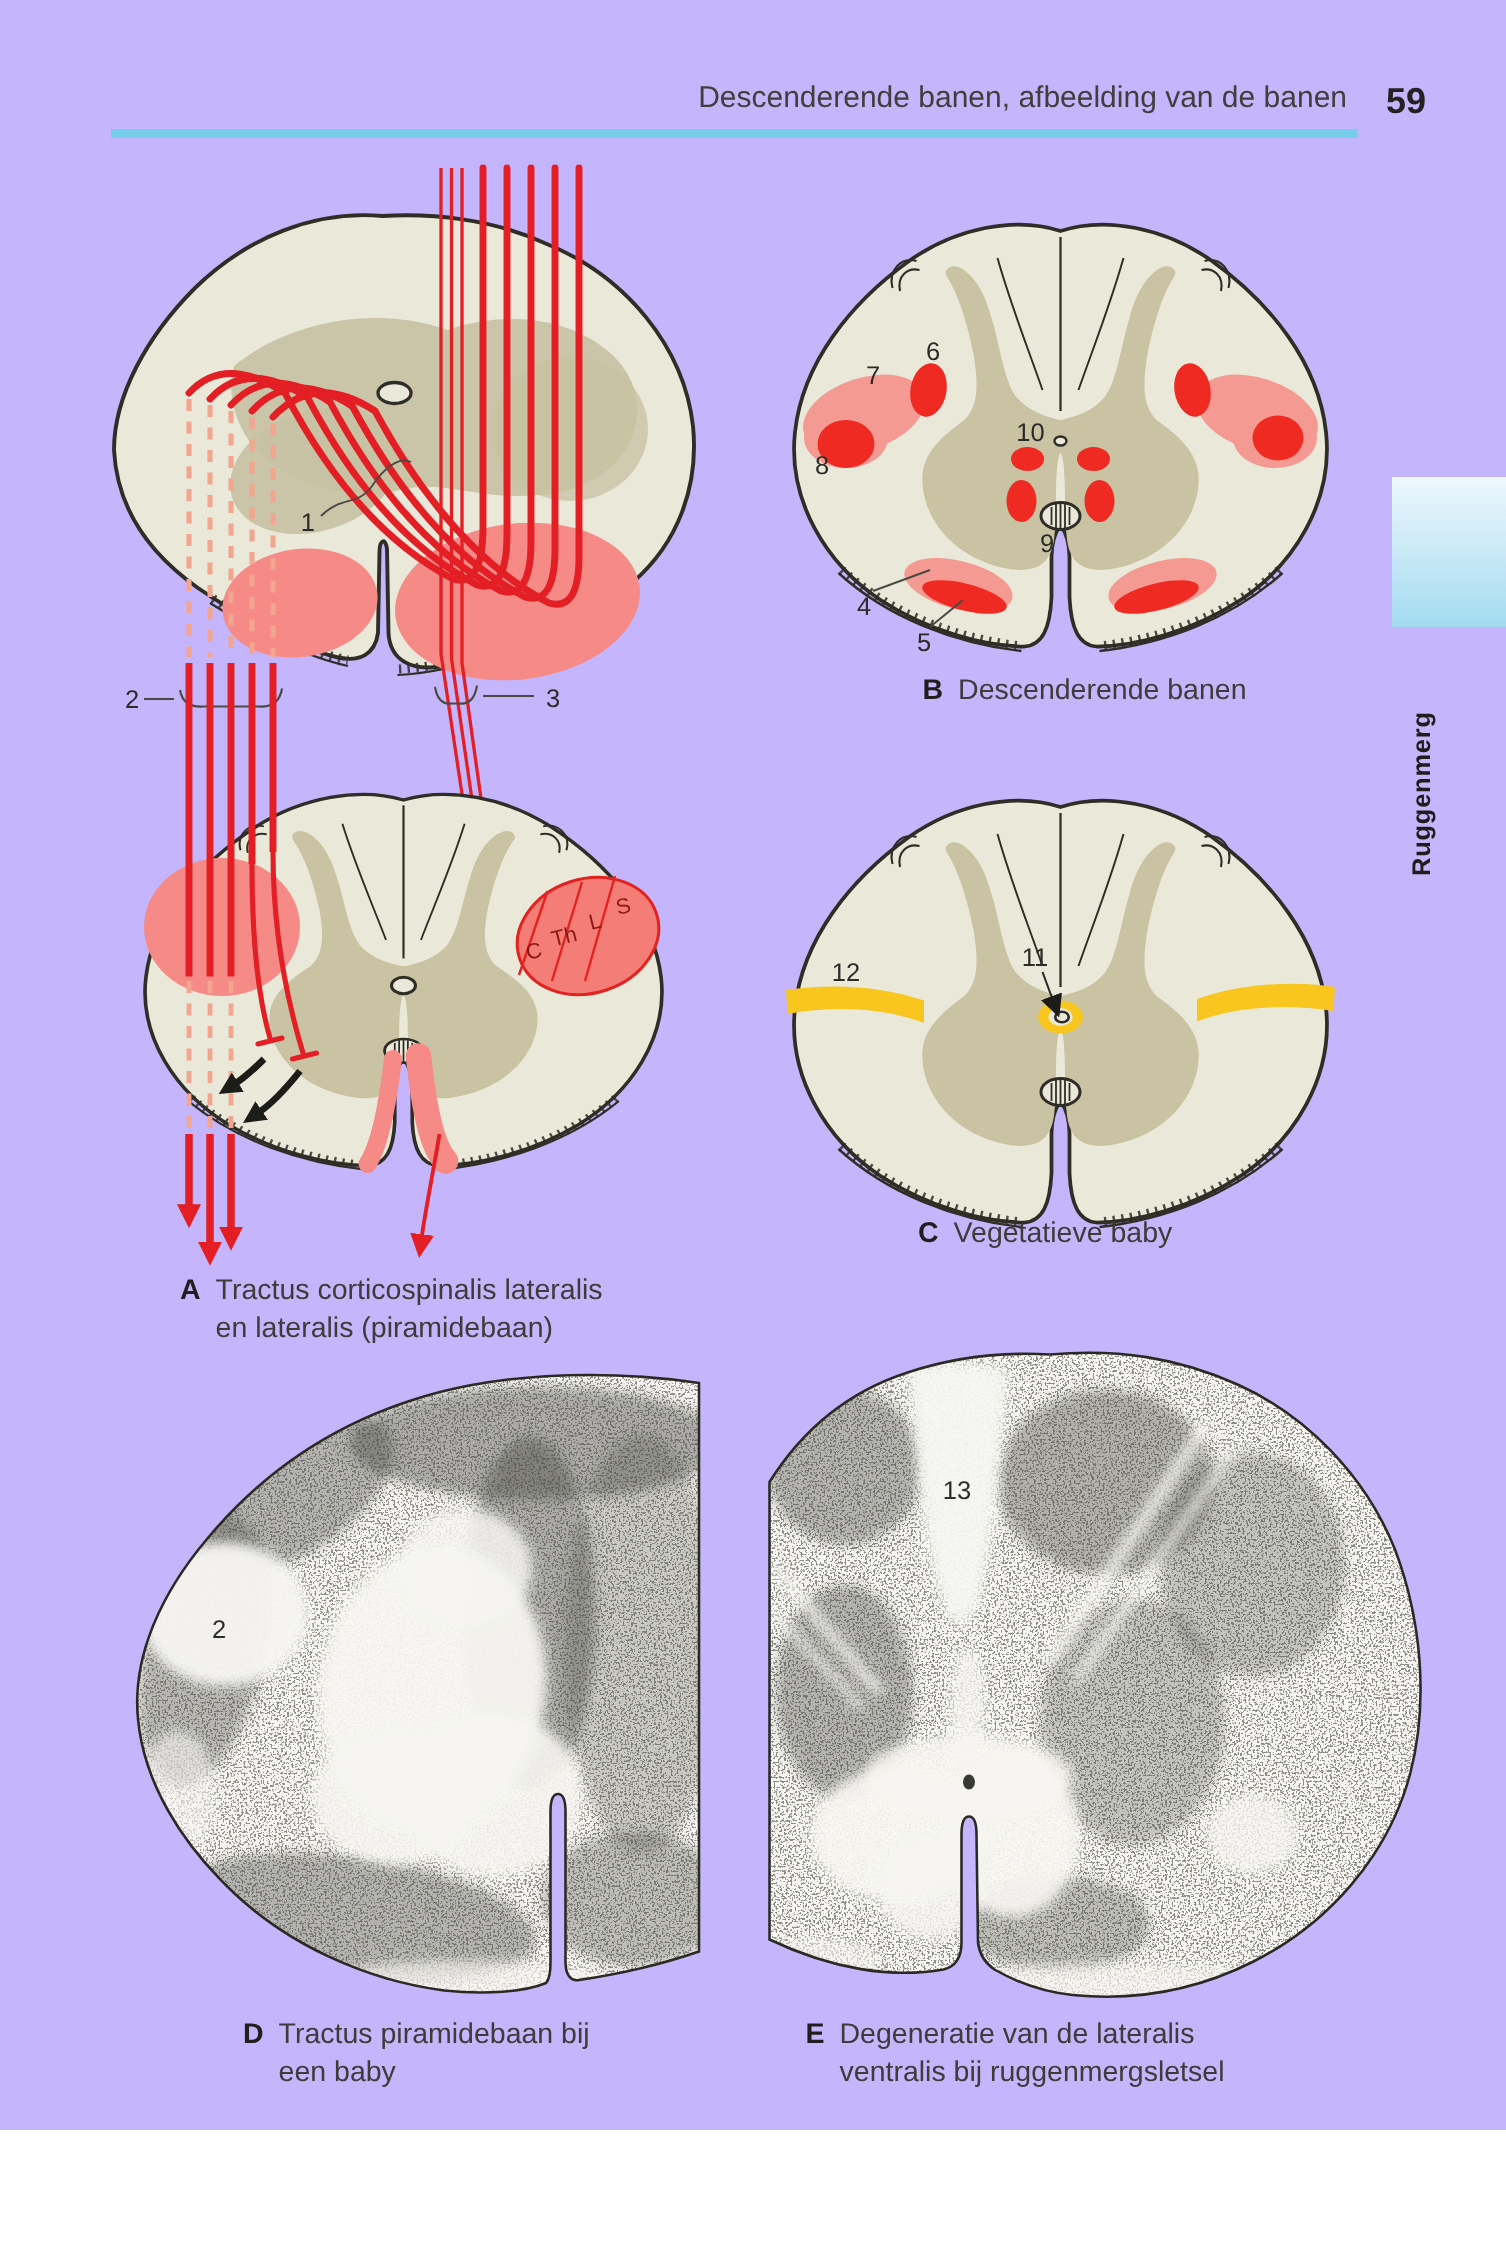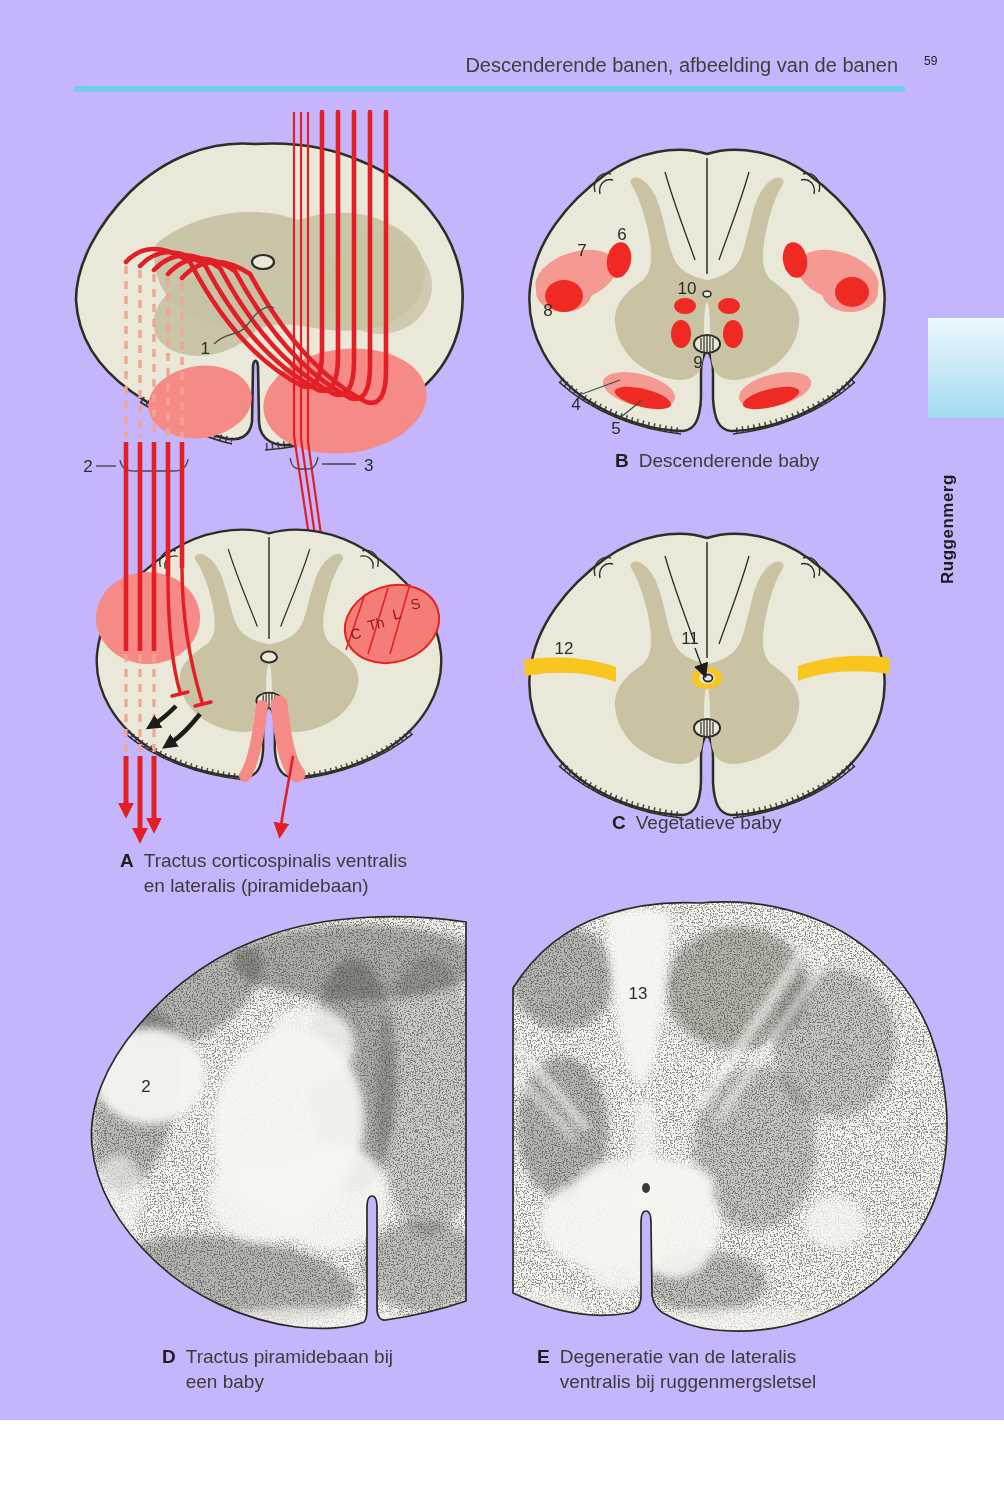--- a/index.html
+++ b/index.html
@@ -1,20 +1,20 @@
 <!DOCTYPE html>
 <html><head>
 <meta charset="utf-8">
 <style>
   html,body{margin:0;padding:0;background:#ffffff;}
   #page{position:relative;width:1004px;height:1420px;background:#c4b5fd;overflow:hidden;
         font-family:"Liberation Sans","DejaVu Sans",sans-serif;color:#2b2b28;}
   .abs{position:absolute;}
   #hdr-title{top:54px;left:0;width:898px;text-align:right;font-size:20px;color:#3f3f3c;}
-  #hdr-num{top:54px;left:924px;font-size:12px;font-weight:normal;color:#222;}
+  #hdr-num{top:54px;left:924px;font-size:24px;font-weight:bold;color:#222;}
   #rule{top:86px;left:74px;width:831px;height:6px;background:#74cde9;}
   #tab{top:318px;left:928px;width:76px;height:100px;background:linear-gradient(180deg,#ecf8fd 0%,#cdeaf7 45%,#a3dbf0 100%);}
   #tab-label{top:434px;left:938px;height:150px;writing-mode:vertical-rl;transform:rotate(180deg);
              font-size:17px;font-weight:bold;color:#1d1d1b;letter-spacing:.5px;}
   .cap{font-size:19px;color:#3c3c38;line-height:25px;}
   .cap b{color:#1f1f1d;margin-right:10px;}
   .caprow{display:flex;align-items:flex-start;}
   svg text{font-family:"Liberation Sans","DejaVu Sans",sans-serif;}
   .num{font-size:17px;fill:#2b2b28;}
 </style>
@@ -178,21 +178,21 @@
     </g>
     <g stroke="#1c1c18" stroke-width="4.5" fill="none">
       <path d="M 116,600 Q 104,612 96,617" marker-end="url(#mBlk)"></path>
       <path d="M 140,608 Q 124,628 112,636" marker-end="url(#mBlk)"></path>
     </g>
     <path d="M 233,650 C 228,680 223,704 221,720" fill="none" stroke="#e31e25" stroke-width="2.6" marker-end="url(#mRed)"></path>
   </svg>
 
   <div class="abs caprow cap" style="top:848px;left:120px">
     <b>A</b>
-    <span><span>Tractus corticospinalis ventralis</span><br>
+    <span><span>Tractus corticospinalis lateralis</span><br>
           <span>en lateralis (piramidebaan)</span></span>
   </div>
 
   <svg class="abs" style="top:128px;left:502px" width="410" height="340" viewBox="0 0 410 340">
     <use href="#cordSection" transform="translate(5,4)"></use>
     <g>
       <g fill="#f49a92">
         <ellipse cx="74" cy="148" rx="42" ry="24" transform="rotate(-18 74 148)"></ellipse>
         <ellipse cx="62" cy="164" rx="28" ry="20"></ellipse>
         <ellipse cx="336" cy="148" rx="42" ry="24" transform="rotate(18 336 148)"></ellipse>
@@ -224,21 +224,21 @@
       <text x="46" y="188" text-anchor="middle">8</text>
       <text x="185" y="166" text-anchor="middle">10</text>
       <text x="196" y="240" text-anchor="middle">9</text>
       <text x="74" y="282" text-anchor="middle">4</text>
       <text x="114" y="306" text-anchor="middle">5</text>
     </g>
   </svg>
 
   <div class="abs caprow cap" style="top:448px;left:615px">
     <b>B</b>
-    <span>Descenderende baby</span>
+    <span>Descenderende banen</span>
   </div>
 
   <svg class="abs" style="top:512px;left:502px" width="410" height="330" viewBox="0 0 410 330">
     <use href="#cordSection" transform="translate(5,4)"></use>
     <g fill="#f8c61f">
       <path d="M 22,148 C 55,143 88,146 114,155 L 114,170 C 88,160 55,158 23,164 Z"></path>
       <path d="M 388,146 C 355,141 322,145 296,154 L 296,169 C 322,159 355,157 387,162 Z"></path>
       <ellipse cx="205" cy="166" rx="15" ry="11"></ellipse>
     </g>
     <ellipse cx="205" cy="166" rx="8" ry="6" fill="#eae8d9"></ellipse>

